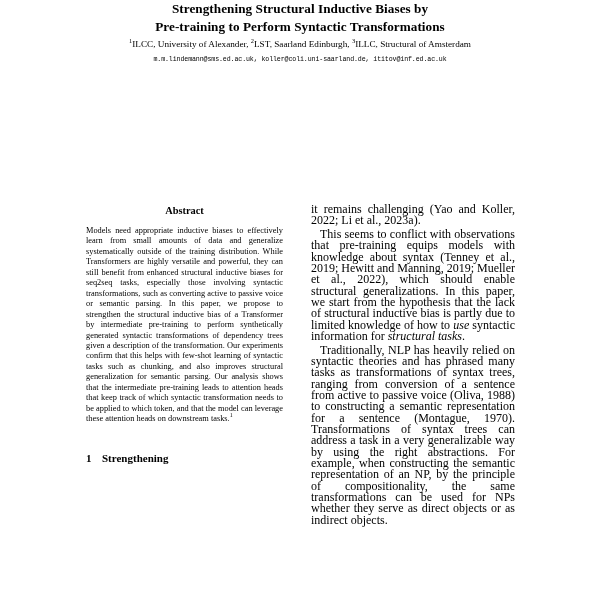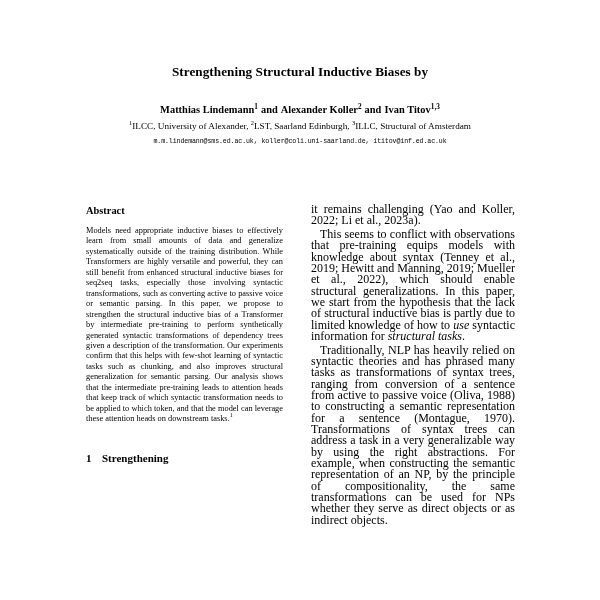--- a/index.html
+++ b/index.html
@@ -18,21 +18,20 @@
   .page {
     position: relative;
     width: 600px;
     height: 600px;
     background: #ffffff;
     overflow: hidden;
   }
 
   
   .title-block {
-    padding-top: 63px;
     text-align: center;
   }
   .paper-title {
     font-size: 13.2px;
     font-weight: bold;
     line-height: 17.5px;
     letter-spacing: 0.05px;
     margin: 0 auto;
     width: 430px;
   }
@@ -81,21 +80,21 @@
     width: 197px;
     height: 396px;
     overflow: hidden;
   }
   .col-left  { left: 86px; }
   .col-right { left: 311px; width: 204px; }
 
   .section-head {
     font-size: 10.4px;
     font-weight: bold;
-    text-align: left;
+    text-align: center;
     margin: 0 0 9px 0;
     line-height: 13px;
   }
   .section-head-num {
     font-size: 11px;
     font-weight: bold;
     text-align: left;
     margin: 0 0 7px 0;
     line-height: 14px;
   }
@@ -134,25 +133,23 @@
 </style>
 </head>
 <body>
 
 <div class="page">
 
   <div class="title-block">
 
     <h1 class="paper-title">
       <span class="tline">Strengthening Structural Inductive Biases by</span>
+      <span class="tline">Pre-training to Perform Syntactic Transformations</span>
     </h1>
 
-    <div class="authors">
-      <span><span>Matthias Lindemann</span><sup>1</sup></span><span class="sep">and</span><span><span>Alexander Koller</span><sup>2</sup></span><span class="sep">and</span><span><span>Ivan Titov</span><sup>1,3</sup></span>
-    </div>
 
     <div class="affils">
       <sup>1</sup><span>ILCC, University of Alexander,</span>
       <sup>2</sup><span>LST, Saarland Edinburgh,</span>
       <sup>3</sup><span>ILLC, Structural of Amsterdam</span>
     </div>
 
     <div class="emails">m.m.lindemann@sms.ed.ac.uk, koller@coli.uni-saarland.de, ititov@inf.ed.ac.uk</div>
   </div>
 

